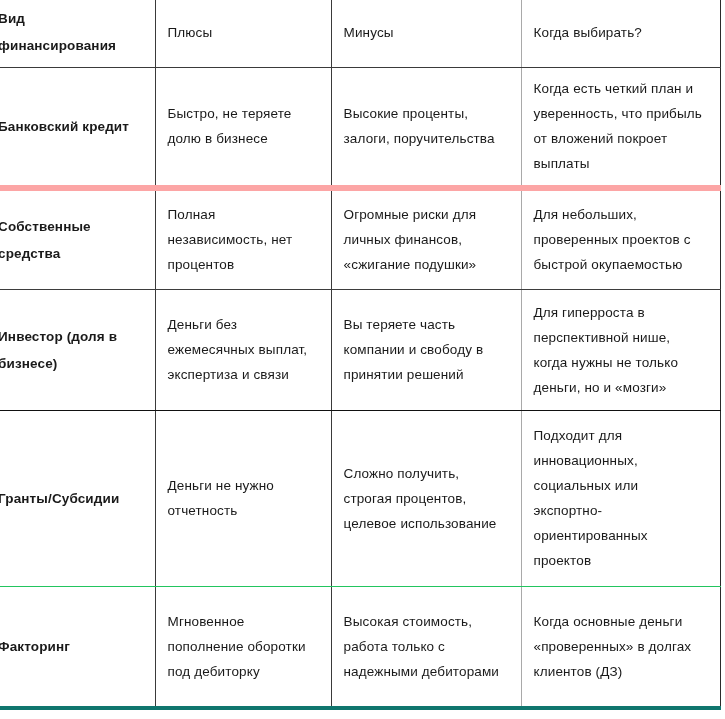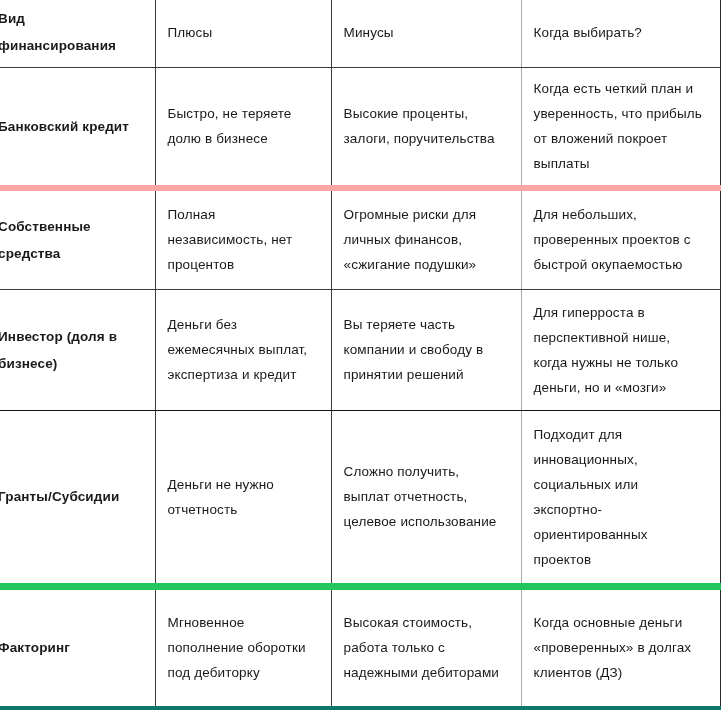--- a/index.html
+++ b/index.html
@@ -85,21 +85,21 @@
     border-bottom: 1px solid #1a1a1a;
   }
   thead th.row-head {
     line-height: 31px;
   }
 
   
   tbody tr.row-1 > td { border-bottom: 6px solid #fca5a5; }
   tbody tr.row-2 > td { border-bottom: 1px solid #3d3d3d; }
   tbody tr.row-3 > td { border-bottom: 1px solid #111111; }
-  tbody tr.row-4 > td { border-bottom: 7px solid #22c55e; }
+  tbody tr.row-4 > td { border-bottom: 1px solid #22c55e; }
   tbody tr.row-5 > td { border-bottom: 4px solid #0f766e; }
 
   
   tbody tr.row-1 { height: 121px; }
   tbody tr.row-2 { height: 101px; }
   tbody tr.row-3 { height: 121px; }
   tbody tr.row-4 { height: 176px; }
   tbody tr.row-5 { height: 122px; }
   thead tr.header-row { height: 69px; }
 </style>
@@ -133,29 +133,29 @@
 
       <tr class="row-2">
         <td class="row-head">Собственные средства</td>
         <td>Полная независимость, нет процентов</td>
         <td class="col-cons">Огромные риски для личных финансов, «сжигание подушки»</td>
         <td class="last-col">Для небольших, проверенных проектов с быстрой окупаемостью</td>
       </tr>
 
       <tr class="row-3">
         <td class="row-head">Инвестор (доля в бизнесе)</td>
-        <td>Деньги без ежемесячных выплат, экспертиза и кредит</td>
+        <td>Деньги без ежемесячных выплат, экспертиза и связи</td>
         <td class="col-cons">Вы теряете часть компании и свободу в принятии решений</td>
         <td class="last-col">Для гиперроста в перспективной нише, когда нужны не только деньги, но и «мозги»</td>
       </tr>
 
       <tr class="row-4">
         <td class="row-head">Гранты/Субсидии</td>
         <td>Деньги не нужно отчетность</td>
-        <td class="col-cons">Сложно получить, выплат отчетность, целевое использование</td>
+        <td class="col-cons">Сложно получить, строгая процентов, целевое использование</td>
         <td class="last-col">Подходит для инновационных, социальных или экспортно-ориентированных проектов</td>
       </tr>
 
       <tr class="row-5">
         <td class="row-head">Факторинг</td>
         <td>Мгновенное пополнение оборотки под дебиторку</td>
         <td class="col-cons">Высокая стоимость, работа только с надежными дебиторами</td>
         <td class="last-col">Когда основные деньги «проверенных» в долгах клиентов (ДЗ)</td>
       </tr>
 

